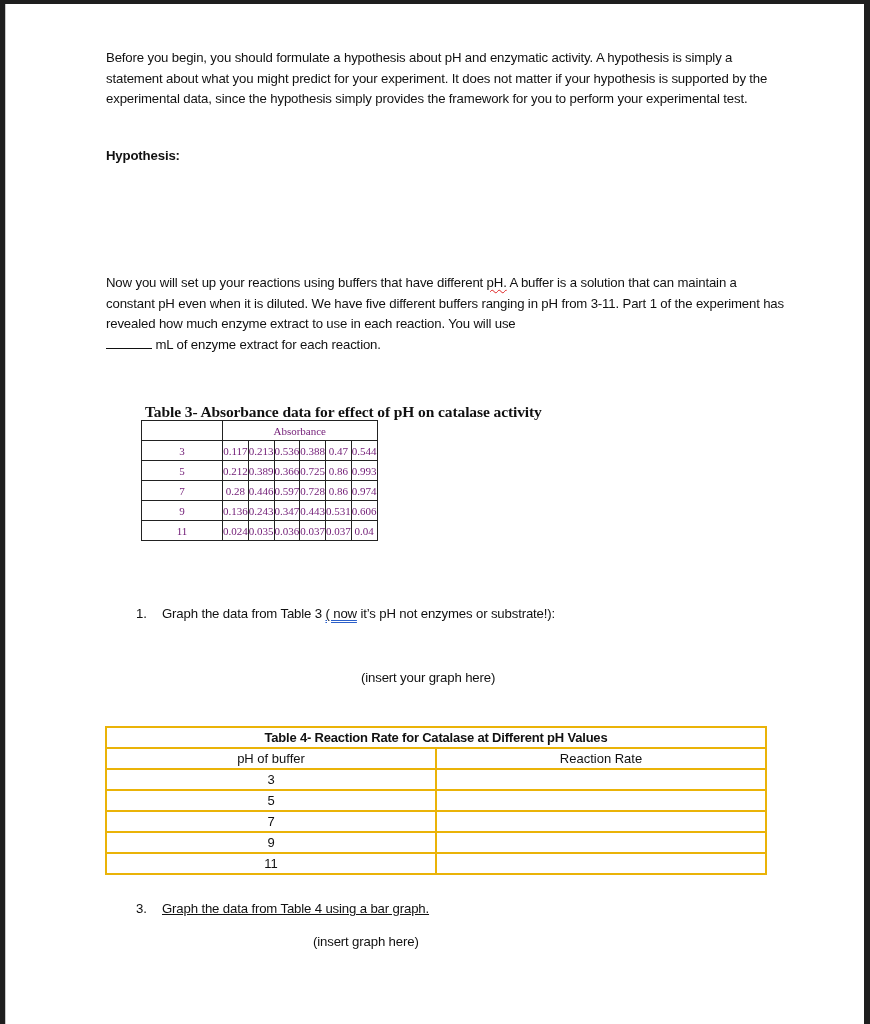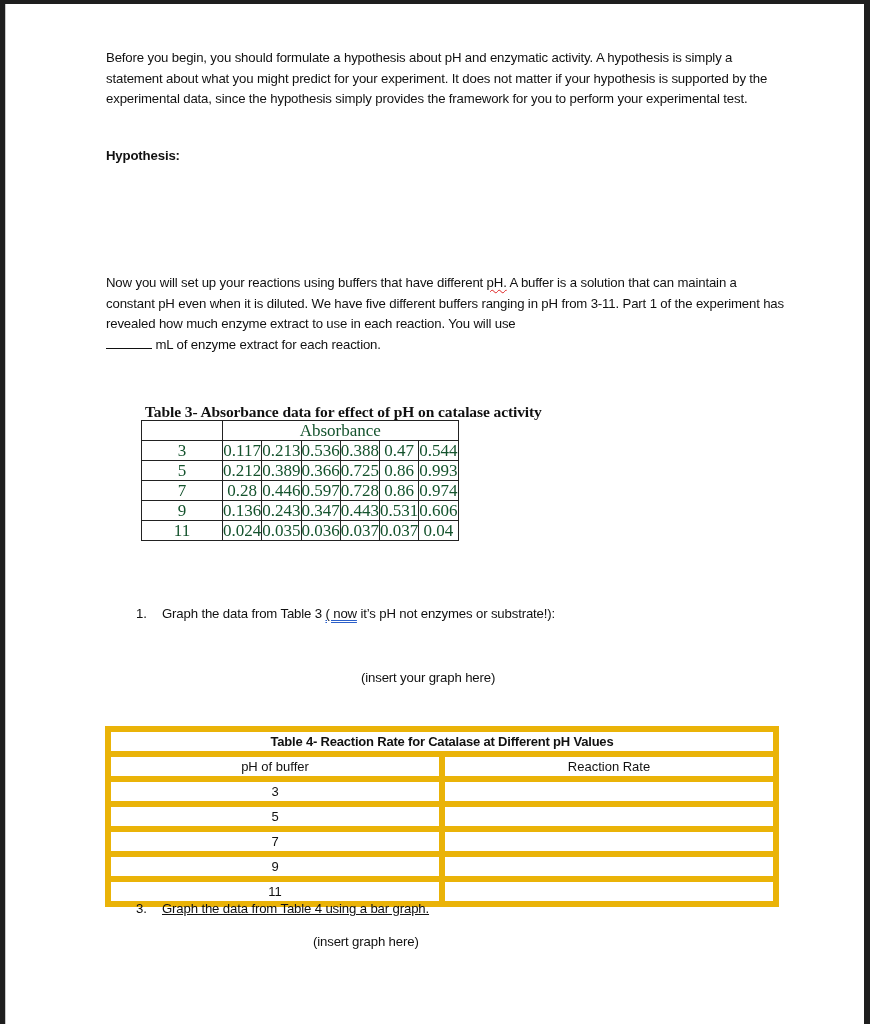--- a/index.html
+++ b/index.html
@@ -62,22 +62,22 @@
       font-size: 15.5px;
       color: #111;
       letter-spacing: -0.1px;
     }
     table.t3 {
       position: absolute;
       left: 136px;
       top: 416px;
       border-collapse: collapse;
       font-family: "Liberation Serif", serif;
-      font-size: 17px;
-      color: #14532d;
+      font-size: 11px;
+      color: #701a75;
     }
     table.t3 td {
       border: 1px solid #222;
       text-align: center;
       height: 19px;
       padding: 0;
       line-height: 18px;
     }
     table.t3 td.phcol { width: 80px; }
     table.t3 td.valcol { width: 85px; }
@@ -104,21 +104,21 @@
     table.t4 {
       position: absolute;
       left: 100px;
       top: 722px;
       border-collapse: collapse;
       font-family: "Liberation Sans", sans-serif;
       font-size: 13px;
       color: #111;
     }
     table.t4 td {
-      border: 6px solid #eab308;
+      border: 2px solid #eab308;
       text-align: center;
       height: 19px;
       padding: 0;
       line-height: 18px;
     }
     table.t4 td.c1 { width: 328px; }
     table.t4 td.c2 { width: 328px; }
     table.t4 td.title { font-weight: bold; letter-spacing: -0.2px; }
   </style>
 </head>

